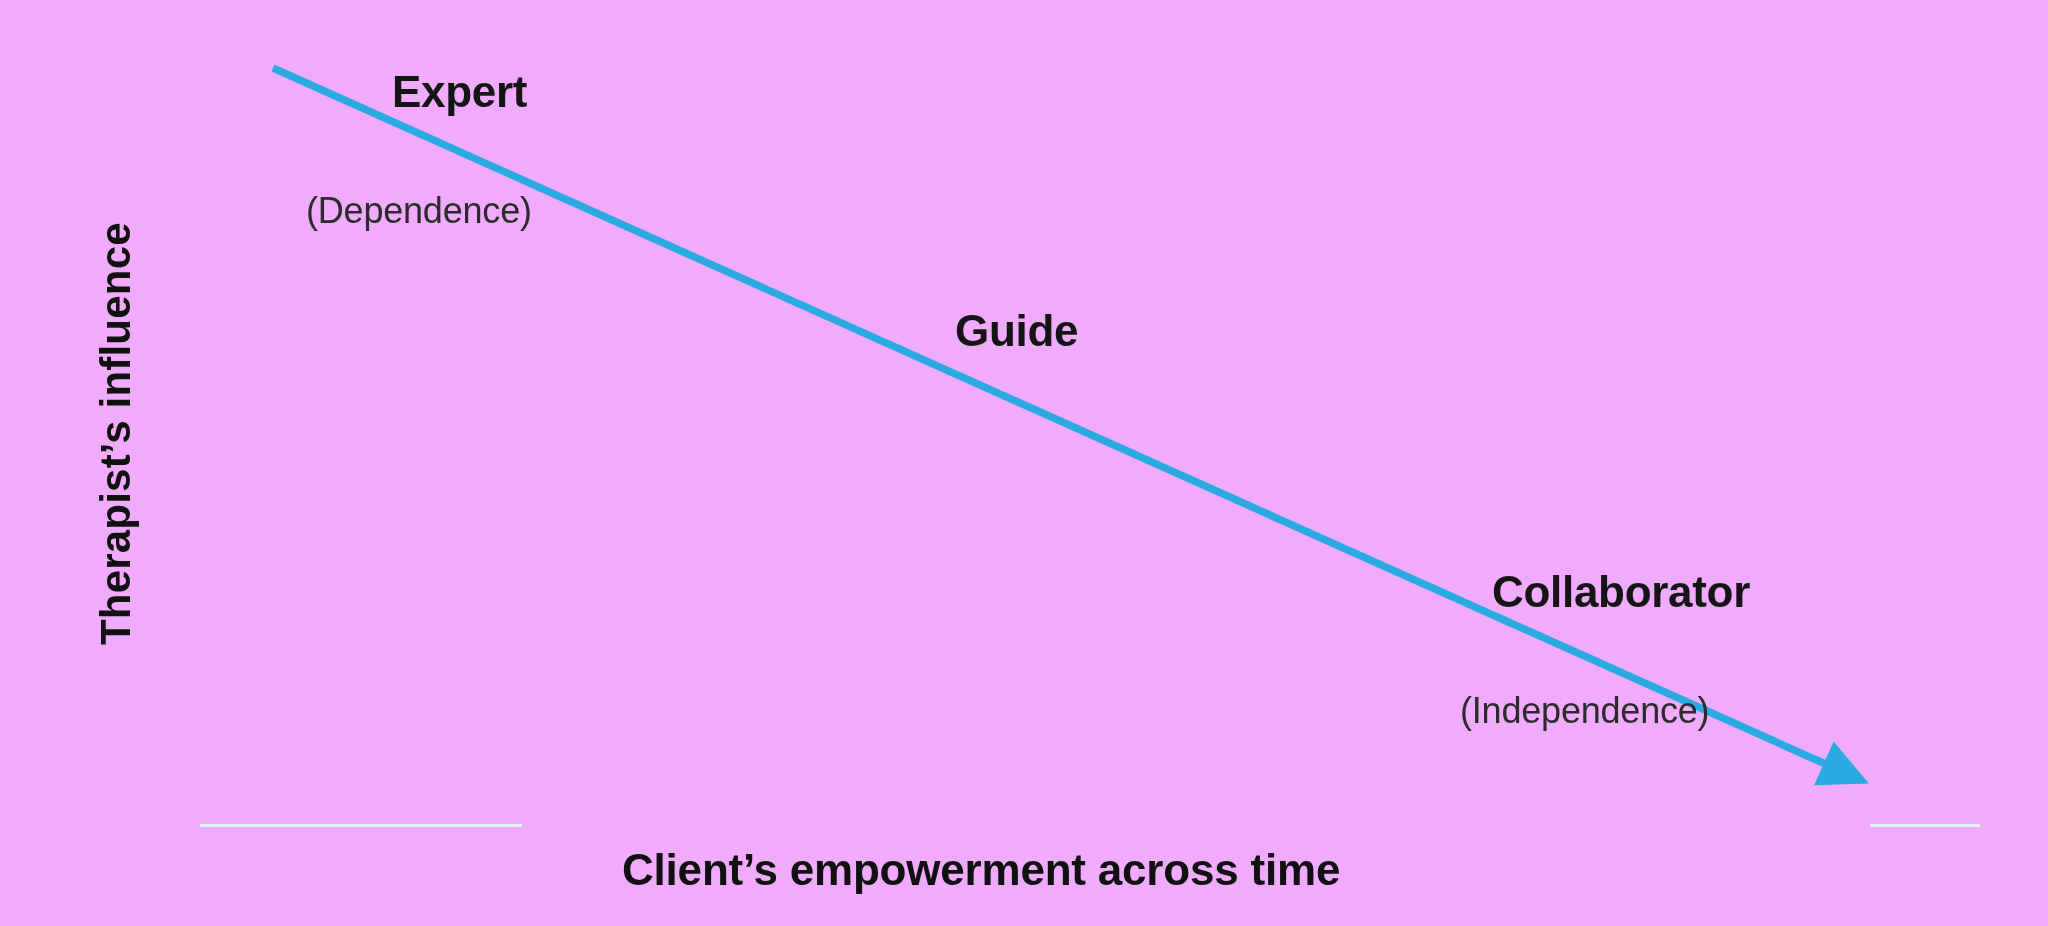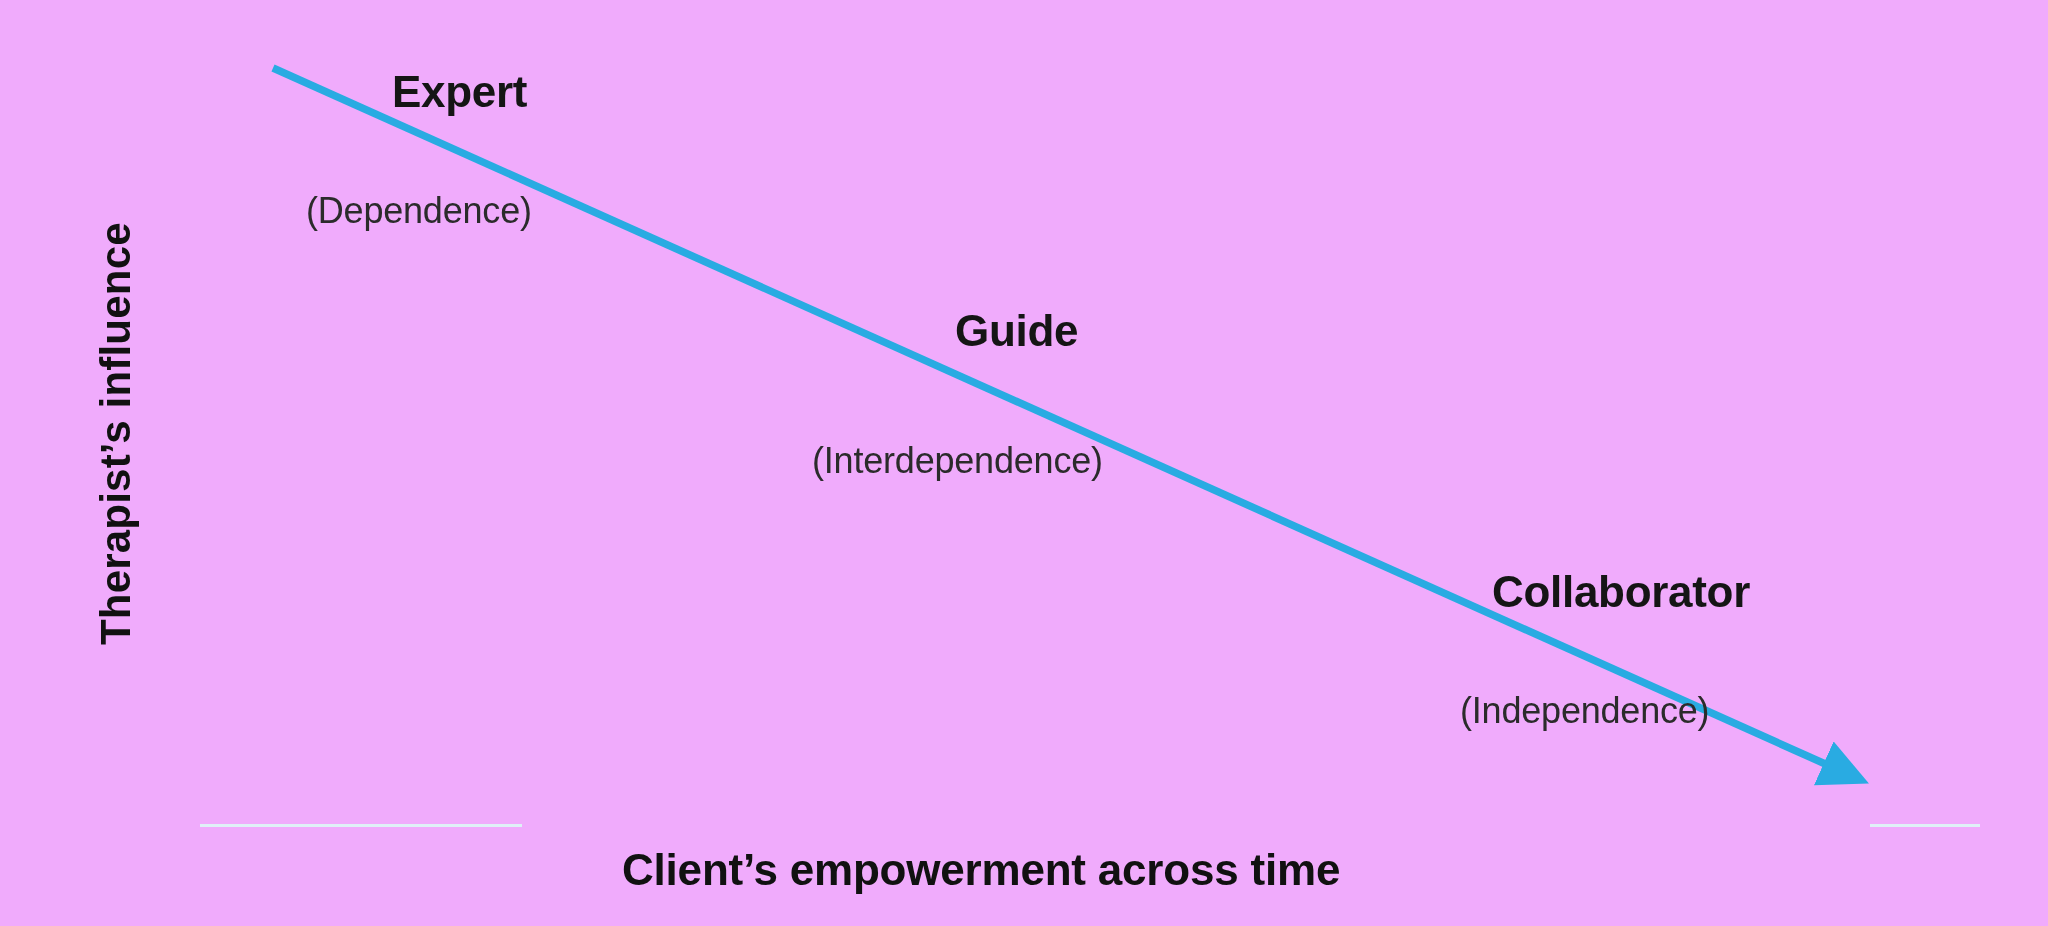--- a/index.html
+++ b/index.html
@@ -96,21 +96,20 @@
         <path d="M0,0 L6.6,3.2 L0,6.4 Z" fill="#29abe2"></path>
       </marker>
     </defs>
     <line x1="273" y1="68" x2="1832" y2="767" stroke="#29abe2" stroke-width="7.5" stroke-linecap="butt" marker-end="url(#arrowhead)"></line>
   </svg>
 
   <div class="label role-label" id="label-expert">Expert</div>
   <div class="label state-label" id="label-dependence">(Dependence)</div>
 
   <div class="label role-label" id="label-guide">Guide</div>
-  <div class="label state-label" id="label-interdependence">(Interdependence)</div>
 
   <div class="label role-label" id="label-collaborator">Collaborator</div>
   <div class="label state-label" id="label-independence">(Independence)</div>
 
   <div id="y-axis-wrap">
     <span id="y-axis-title-text">Therapist’s influence</span>
   </div>
 
   <div id="x-axis-title-text">Client’s empowerment across time</div>
 

